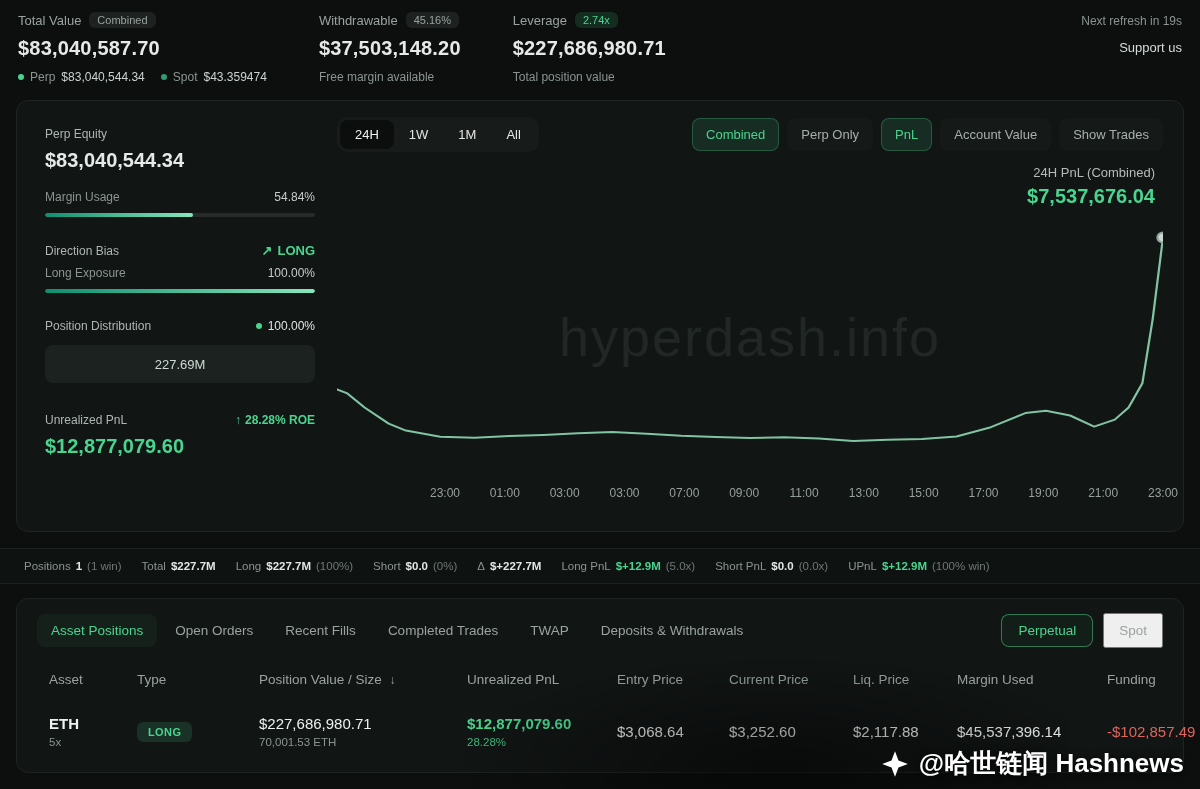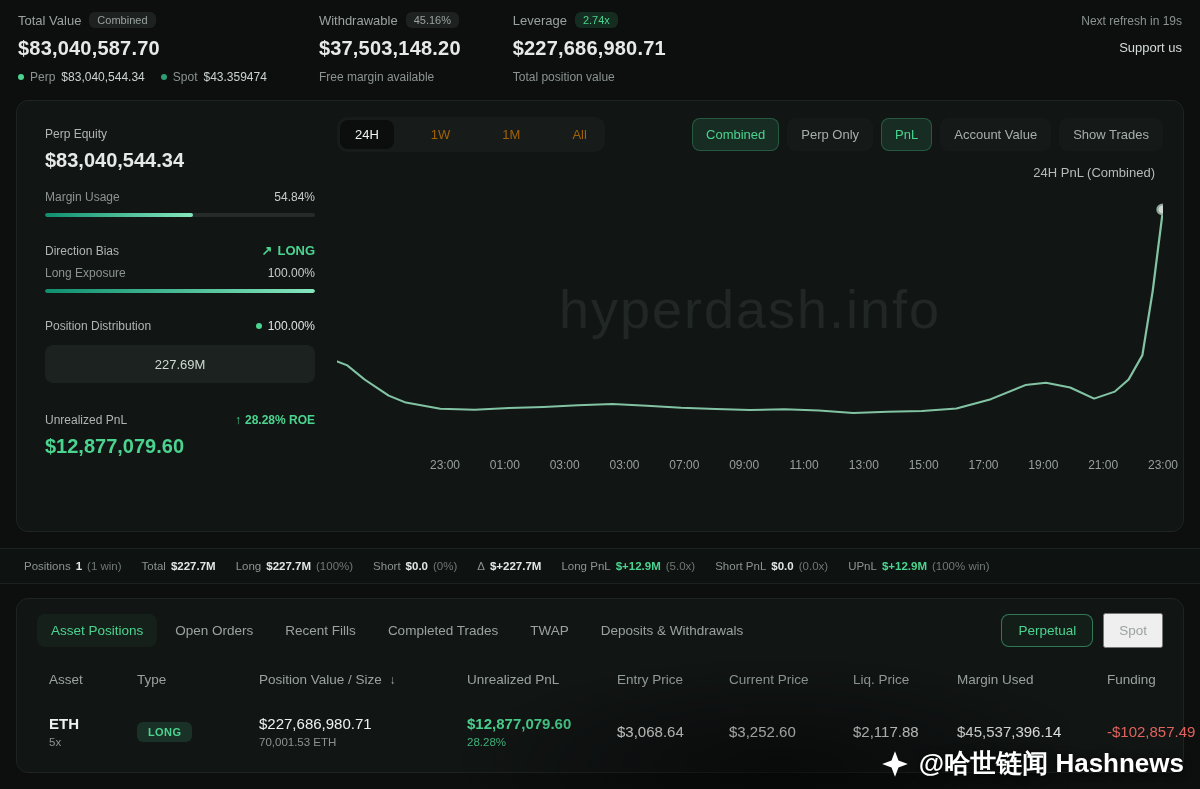--- a/index.html
+++ b/index.html
@@ -36,22 +36,22 @@
   .bar { height:4px; background:#262b29; border-radius:2px; margin-top:9px; overflow:hidden; }
   .bar-fill { height:100%; border-radius:2px; background:linear-gradient(90deg,#0e8f6f,#86e7bd); }
   .mt18{margin-top:18px;} .mt26{margin-top:26px;} .mt30{margin-top:30px;} .mt8{margin-top:8px;}
   .dist-seg { margin-top:12px; background:#1c2220; border-radius:8px; height:38px; display:flex;
               align-items:center; justify-content:center; font-size:13px; color:#cfdad3; }
   .bias-val { font-size:13px; font-weight:700; color:#4bd48f; display:flex; align-items:center; gap:5px; }
 
   
   .chart-col { flex:1; display:flex; flex-direction:column; padding-left:10px; }
   .controls { display:flex; align-items:center; }
-  .range-tabs { display:flex; background:#171b19; border-radius:10px; padding:3px;gap:22px; }
-  .range-tab { padding:7px 15px; font-size:13px; color:#a16207; border-radius:8px; cursor:pointer; }
+  .range-tabs { display:flex; background:#171b19; border-radius:10px; padding:3px; }
+  .range-tab { padding:7px 15px; font-size:13px; color:#e5e5e5; border-radius:8px; cursor:pointer; }
   .range-tab.active { background:#0b0e0d; color:#eef1f0; }
   .mode-buttons { margin-left:auto; display:flex; gap:8px; }
   .mode-btn { padding:8px 13px; font-size:13px; color:#a6afab; background:#151918; border-radius:8px;
               border:1px solid transparent; cursor:pointer; white-space:nowrap; }
   .mode-btn.active { background:rgba(75,212,143,.12); color:#4bd48f; border-color:rgba(75,212,143,.28); }
   .pnl-head { text-align:right; margin:13px 8px 0 0; }
   .pnl-head .t { font-size:13px; color:#b4bcb8; }
   .pnl-head .v { font-size:20px; font-weight:700; color:#4bd48f; margin-top:5px; }
   .chart-wrap { display:flex; margin-top:10px; }
   .y-axis { width:108px; position:relative; height:258px; font-size:12px; color:#97a09c; }
@@ -214,20 +214,21 @@
         <button class="mode-btn active">Combined</button>
         <button class="mode-btn">Perp Only</button>
         <button class="mode-btn active">PnL</button>
         <button class="mode-btn">Account Value</button>
         <button class="mode-btn">Show Trades</button>
       </div>
     </div>
 
     <div class="pnl-head">
       <div class="t">24H PnL (Combined)</div>
+      <div class="v">$7,537,676.04</div>
     </div>
 
     <div class="chart-wrap">
       <div class="plot">
         <div class="chart-watermark">hyperdash.info</div>
         <svg preserveAspectRatio="none" viewBox="0 0 740 258">
             <path d="M0.0 171.3 L9.3 175.4 L24.7 189.5 L46.3 205.6 L61.7 212.6 L92.5 218.7 L123.3 219.7 L154.2 218.1 L185.0 216.9 L215.8 215.3 L246.7 214.1 L277.5 215.7 L308.3 217.7 L339.2 218.9 L370.0 220.1 L400.8 219.3 L431.7 220.5 L462.5 222.9 L493.3 221.7 L524.2 220.9 L555.0 218.5 L585.8 209.2 L616.7 195.1 L635.2 192.7 L656.8 197.5 L678.3 208.6 L696.8 201.6 L709.2 189.5 L721.5 165.3 L730.8 100.8 L740.0 19.4" fill="none" stroke="#82c3a3" stroke-width="2" stroke-linejoin="round" stroke-linecap="round"></path>
             <circle cx="740" cy="19.39684231875" r="5" fill="#cfd7d2" stroke="#8fa79b" stroke-width="2"></circle>
           </svg>
       </div>

